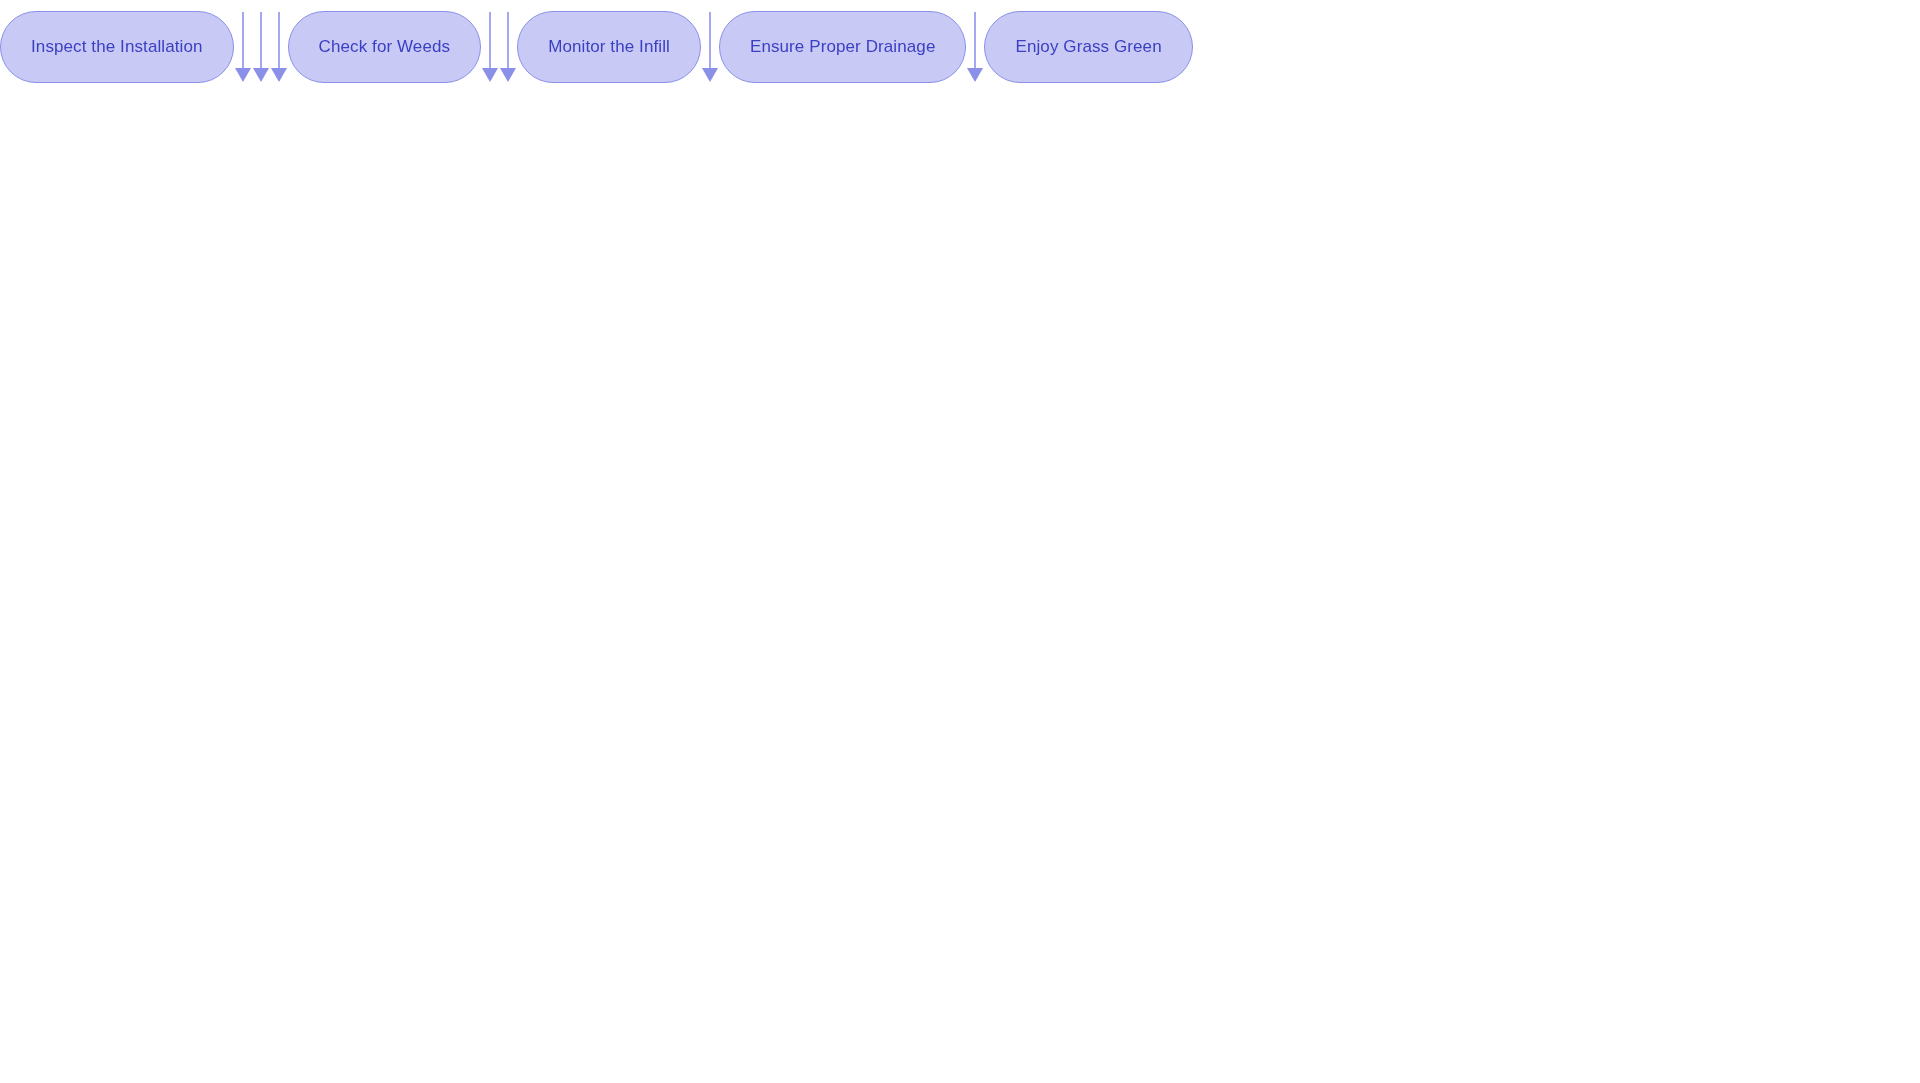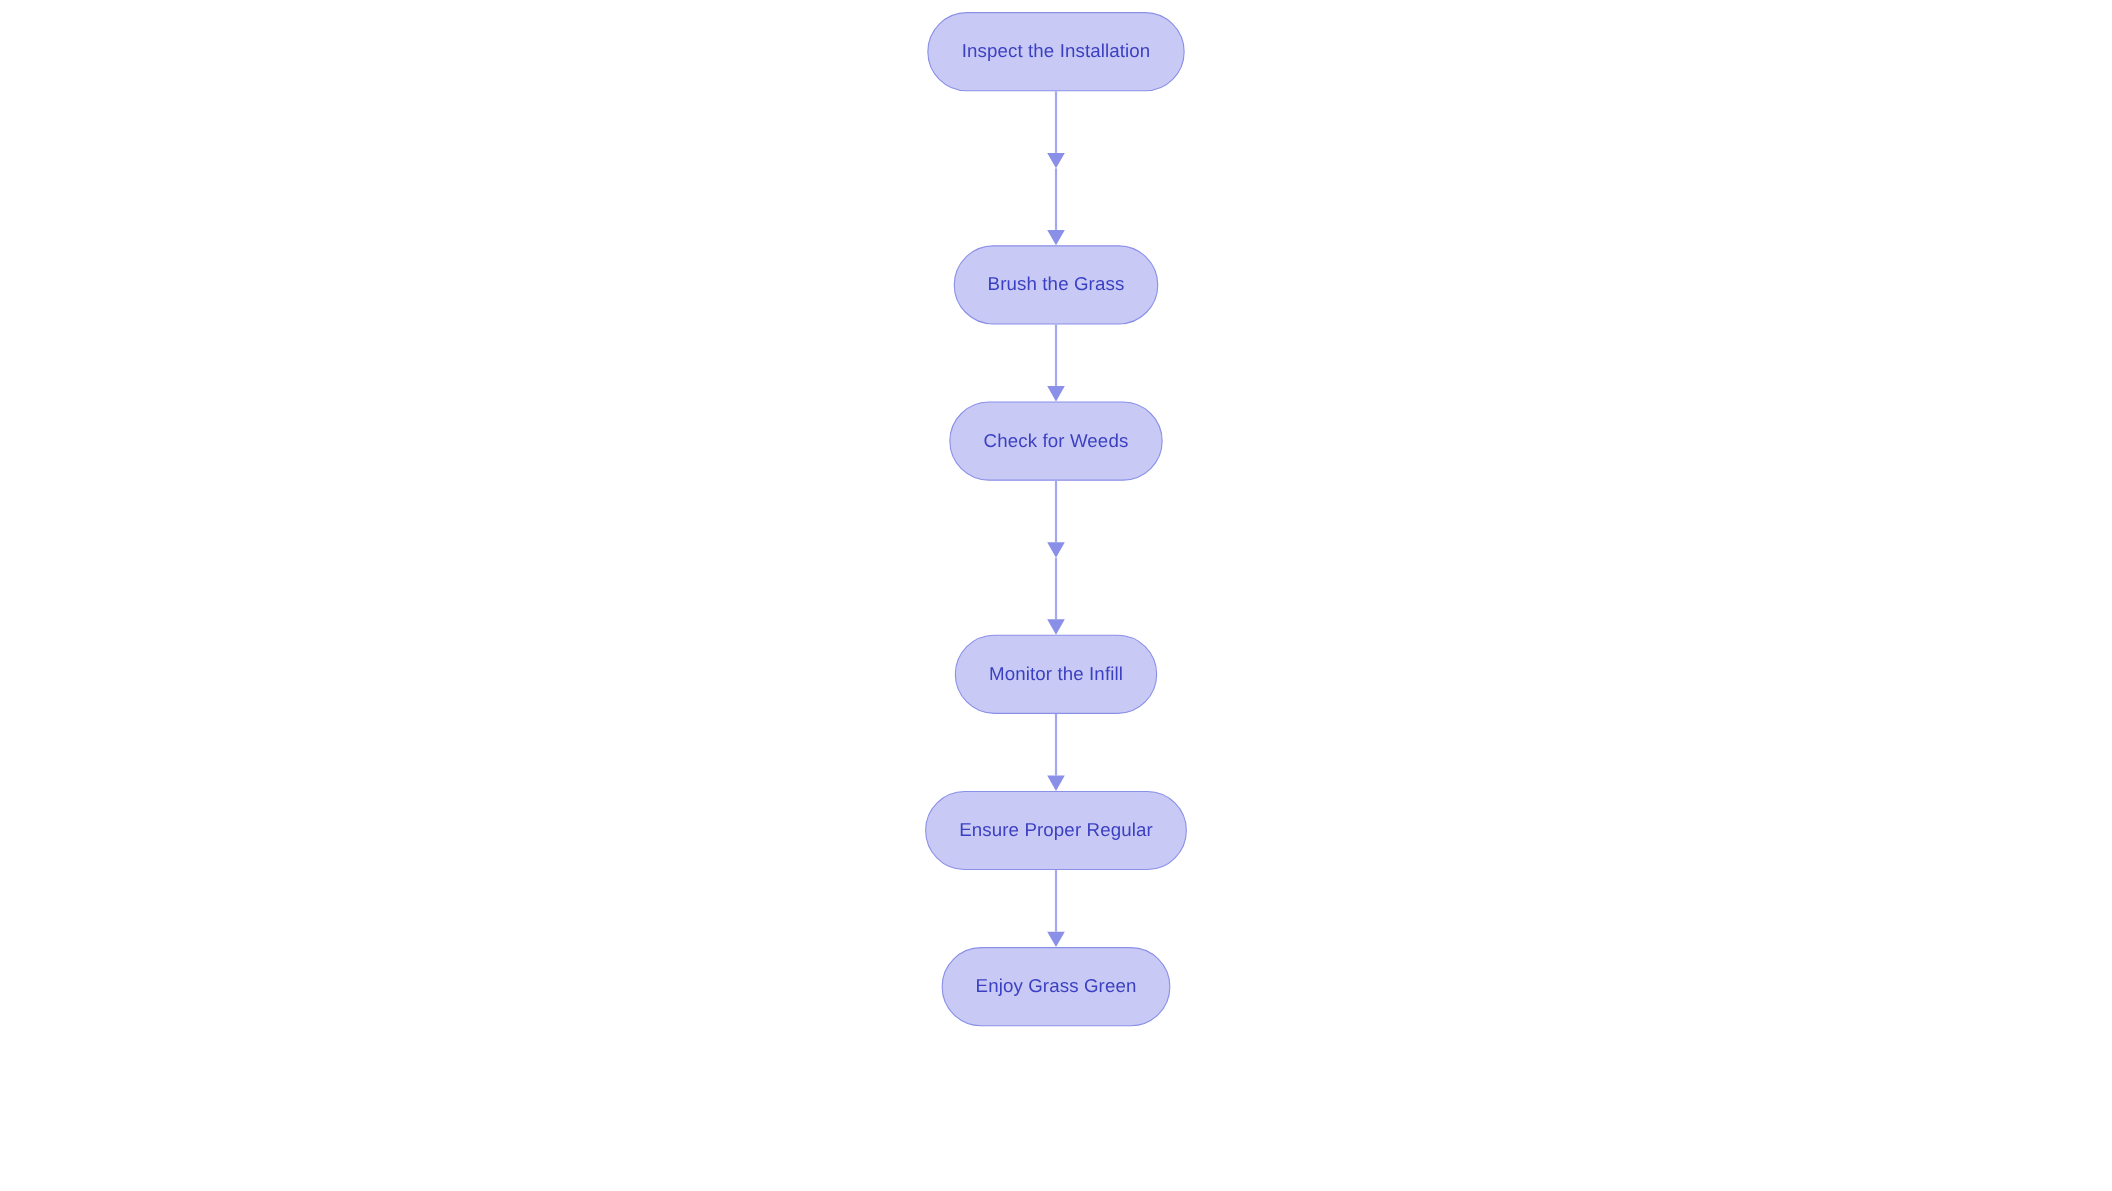--- a/index.html
+++ b/index.html
@@ -19,21 +19,21 @@
     background:var(--canvas-bg);
     overflow:hidden;
     font-family:"Liberation Sans","DejaVu Sans",sans-serif;
   }
   .flow-column{
     position:absolute;
     left:0;
     top:11px;
     width:100%;
     display:flex;
-    flex-direction:column;
+    flex-direction:row;
     align-items:center;
   }
   .flow-node{
     height:72px;
     min-width:176px;
     padding:0 30px;
     border:1.5px solid var(--node-border);
     border-radius:36px;
     background:var(--node-fill);
     display:flex;
@@ -82,23 +82,20 @@
       <div class="arrow-line"></div>
       <div class="arrow-head"></div>
     </div>
 
 
     <div class="flow-arrow">
       <div class="arrow-line"></div>
       <div class="arrow-head"></div>
     </div>
 
-    <div class="flow-node">
-      <span class="node-label">Brush the Grass</span>
-    </div>
 
     <div class="flow-arrow">
       <div class="arrow-line"></div>
       <div class="arrow-head"></div>
     </div>
 
     <div class="flow-node">
       <span class="node-label">Check for Weeds</span>
     </div>
 
@@ -116,21 +113,21 @@
     <div class="flow-node">
       <span class="node-label">Monitor the Infill</span>
     </div>
 
     <div class="flow-arrow">
       <div class="arrow-line"></div>
       <div class="arrow-head"></div>
     </div>
 
     <div class="flow-node">
-      <span class="node-label">Ensure Proper Regular</span>
+      <span class="node-label">Ensure Proper Drainage</span>
     </div>
 
     <div class="flow-arrow">
       <div class="arrow-line"></div>
       <div class="arrow-head"></div>
     </div>
 
     <div class="flow-node">
       <span class="node-label">Enjoy Grass Green</span>
     </div>

